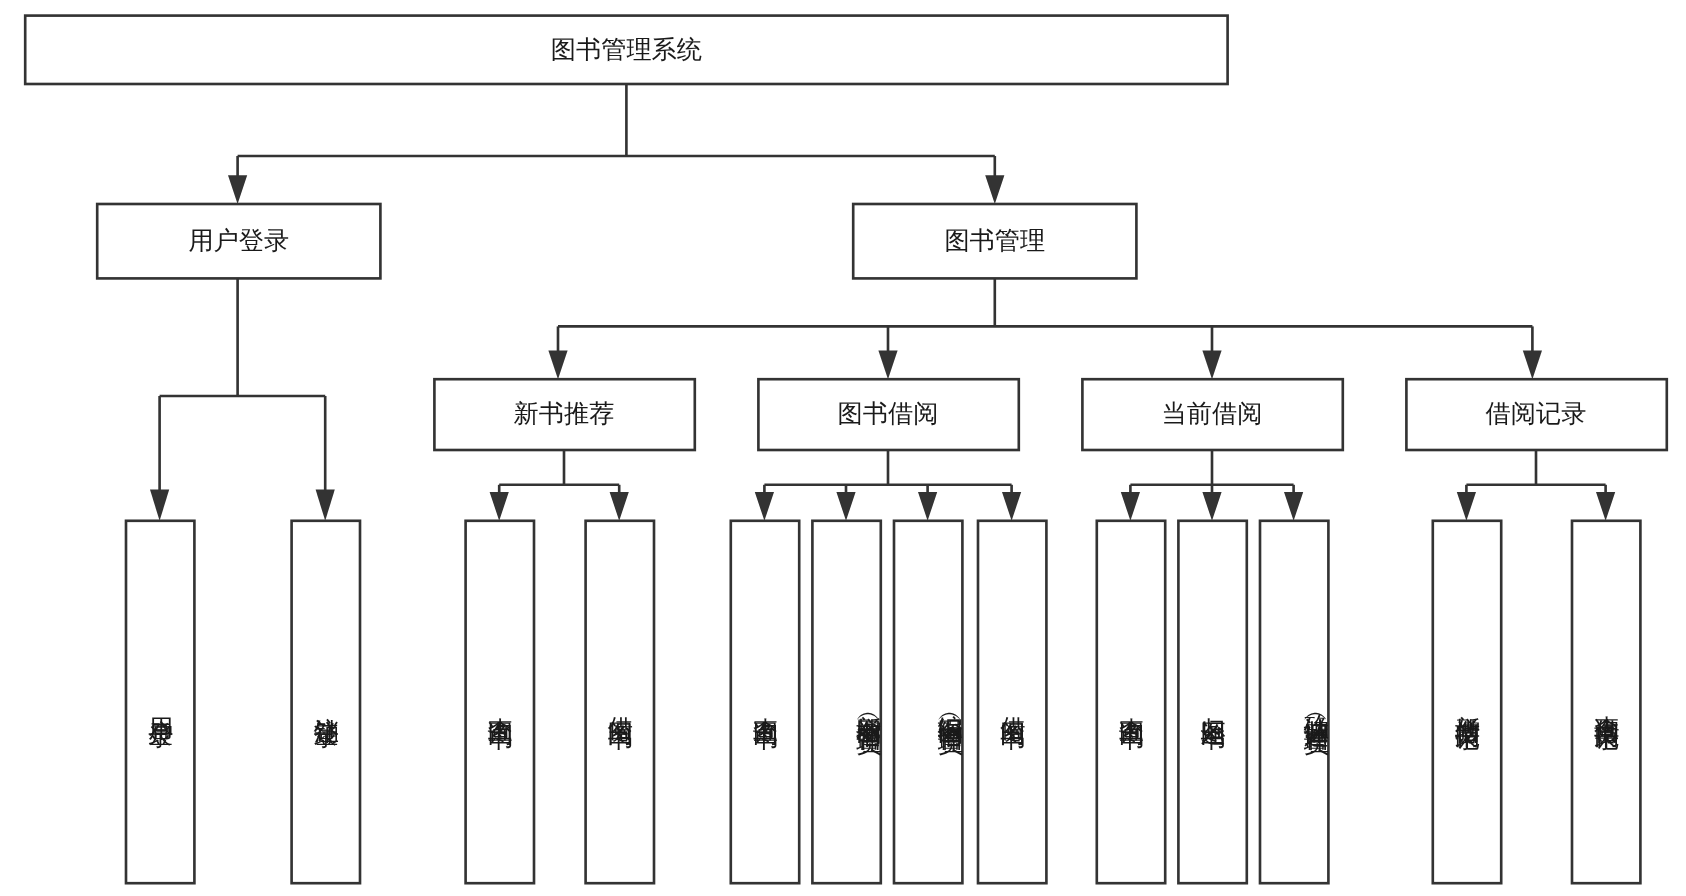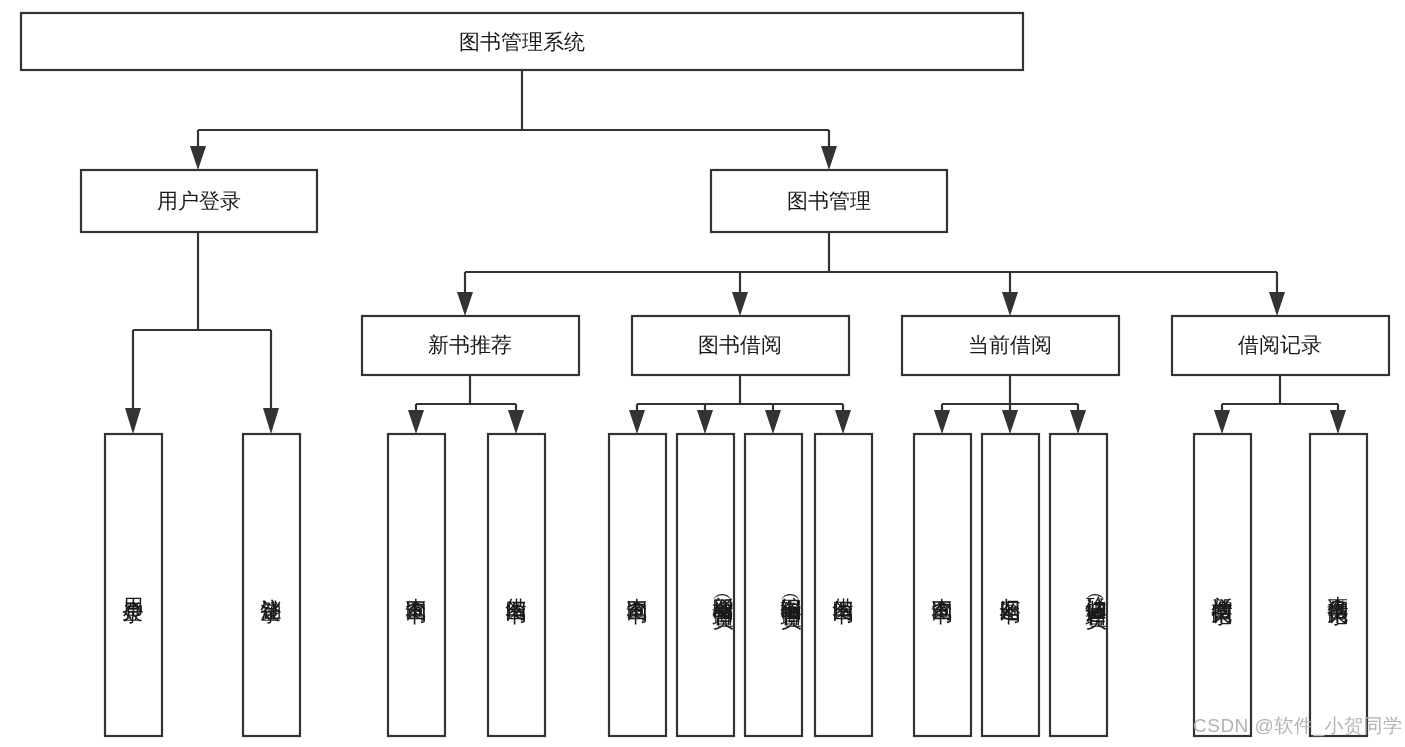--- a/index.html
+++ b/index.html
@@ -214,15 +214,14 @@
   <div class="vleaf" style="left:745px; top:440px; width:57px; height:296px;">编辑图书（管理员）</div>
   <div class="vleaf center" style="left:815px; top:434px; width:57px; height:302px;">借阅图书</div>
 
   <div class="vleaf center" style="left:914px; top:434px; width:57px; height:302px;">查询图书</div>
   <div class="vleaf center" style="left:982px; top:434px; width:57px; height:302px;">归还图书</div>
   <div class="vleaf" style="left:1050px; top:440px; width:57px; height:296px;">确认归还（管理员）</div>
 
   <div class="vleaf center" style="left:1194px; top:434px; width:57px; height:302px;">新增借阅记录</div>
   <div class="vleaf center" style="left:1310px; top:434px; width:57px; height:302px;">查询借阅记录</div>
 
-  <div class="watermark">CSDN @软件_小贺同学</div>
 
 </div>
 
 </body></html>

